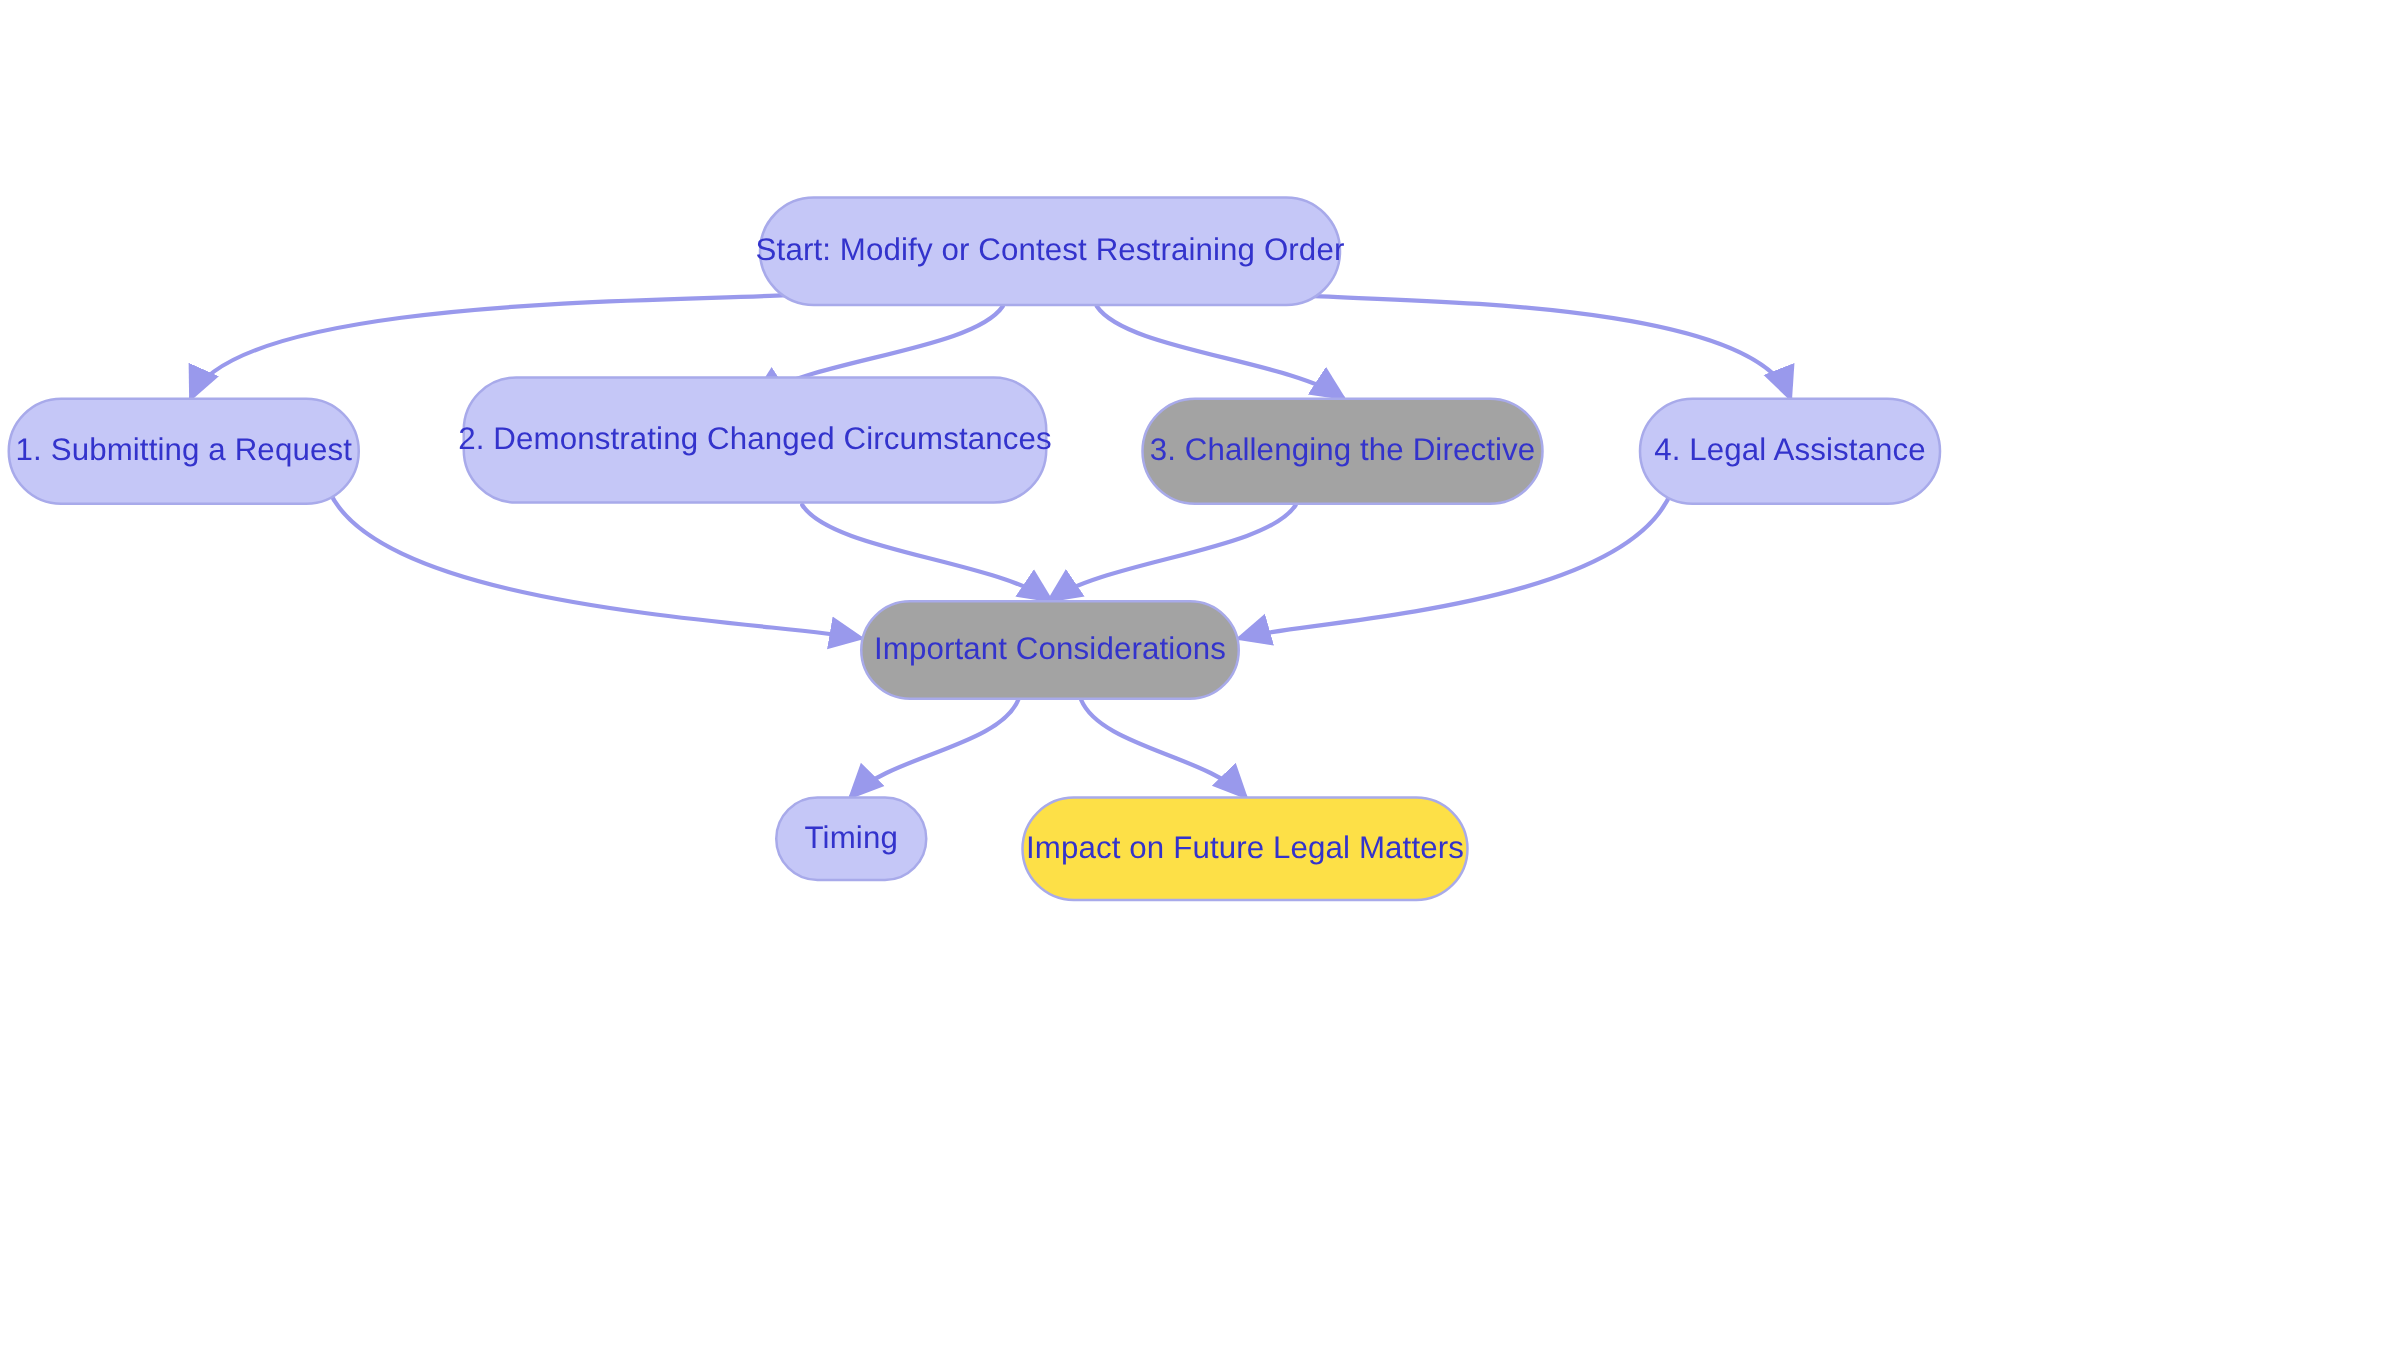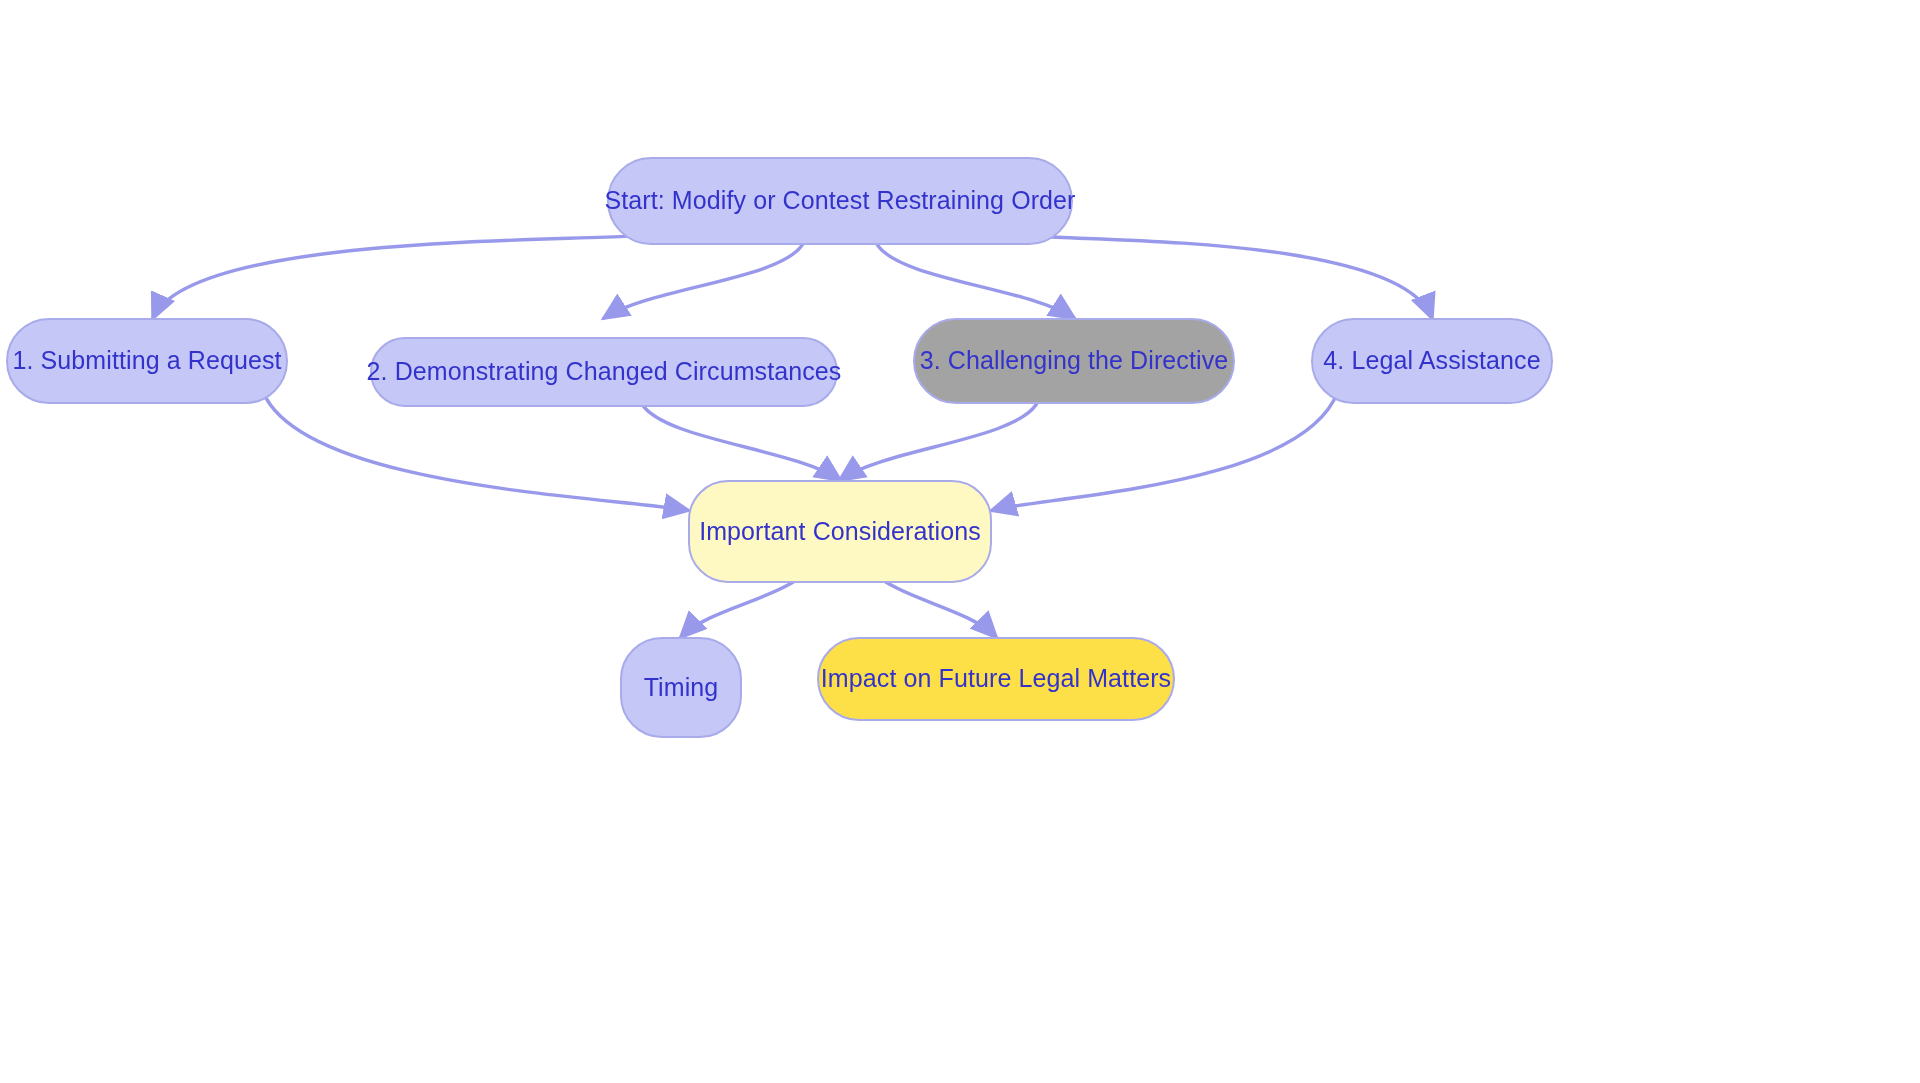--- a/index.html
+++ b/index.html
@@ -74,33 +74,33 @@
       </g>
   </svg>
 
   <div id="node-layer">
       <div class="node" style="left: 607px; top: 157px; width: 466px; height: 88px; background: rgb(197, 199, 247); border-color: rgb(168, 170, 234); color: rgb(51, 51, 204); border-radius: 44px;">
         <span class="node-label">Start: Modify or Contest Restraining Order</span>
       </div>
       <div class="node" style="left: 6px; top: 318px; width: 282px; height: 86px; background: rgb(197, 199, 247); border-color: rgb(168, 170, 234); color: rgb(51, 51, 204); border-radius: 43px;">
         <span class="node-label">1. Submitting a Request</span>
       </div>
-      <div class="node" style="left: 370px; top: 337px; width: 468px; height: 70px; background: rgb(197, 199, 247); border-color: rgb(168, 170, 234); color: rgb(51, 51, 204); border-radius: 43px;">
+      <div class="node" style="left: 370px; top: 301px; width: 468px; height: 102px; background: rgb(197, 199, 247); border-color: rgb(168, 170, 234); color: rgb(51, 51, 204); border-radius: 43px;">
         <span class="node-label">2. Demonstrating Changed Circumstances</span>
       </div>
       <div class="node" style="left: 913px; top: 318px; width: 322px; height: 86px; background: #a3a3a3; border-color: rgb(168, 170, 234); color: rgb(51, 51, 204); border-radius: 43px;">
         <span class="node-label">3. Challenging the Directive</span>
       </div>
       <div class="node" style="left: 1311px; top: 318px; width: 242px; height: 86px; background: rgb(197, 199, 247); border-color: rgb(168, 170, 234); color: rgb(51, 51, 204); border-radius: 43px;">
         <span class="node-label">4. Legal Assistance</span>
       </div>
-      <div class="node" style="left: 688px; top: 480px; width: 304px; height: 103px; background: #fef9c3; border-color: rgb(168, 170, 234); color: rgb(51, 51, 204); border-radius: 40px;">
+      <div class="node" style="left: 688px; top: 480px; width: 304px; height: 80px; background: #a3a3a3; border-color: rgb(168, 170, 234); color: rgb(51, 51, 204); border-radius: 40px;">
         <span class="node-label">Important Considerations</span>
       </div>
-      <div class="node" style="left: 620px; top: 637px; width: 122px; height: 101px; background: rgb(197, 199, 247); border-color: rgb(168, 170, 234); color: rgb(51, 51, 204); border-radius: 42px;">
+      <div class="node" style="left: 620px; top: 637px; width: 122px; height: 68px; background: rgb(197, 199, 247); border-color: rgb(168, 170, 234); color: rgb(51, 51, 204); border-radius: 42px;">
         <span class="node-label">Timing</span>
       </div>
       <div class="node" style="left: 817px; top: 637px; width: 358px; height: 84px; background: #fde047; border-color: rgb(168, 170, 234); color: rgb(51, 51, 204); border-radius: 42px;">
         <span class="node-label">Impact on Future Legal Matters</span>
       </div>
     </div>
 
 </div>
 
 </body></html>

